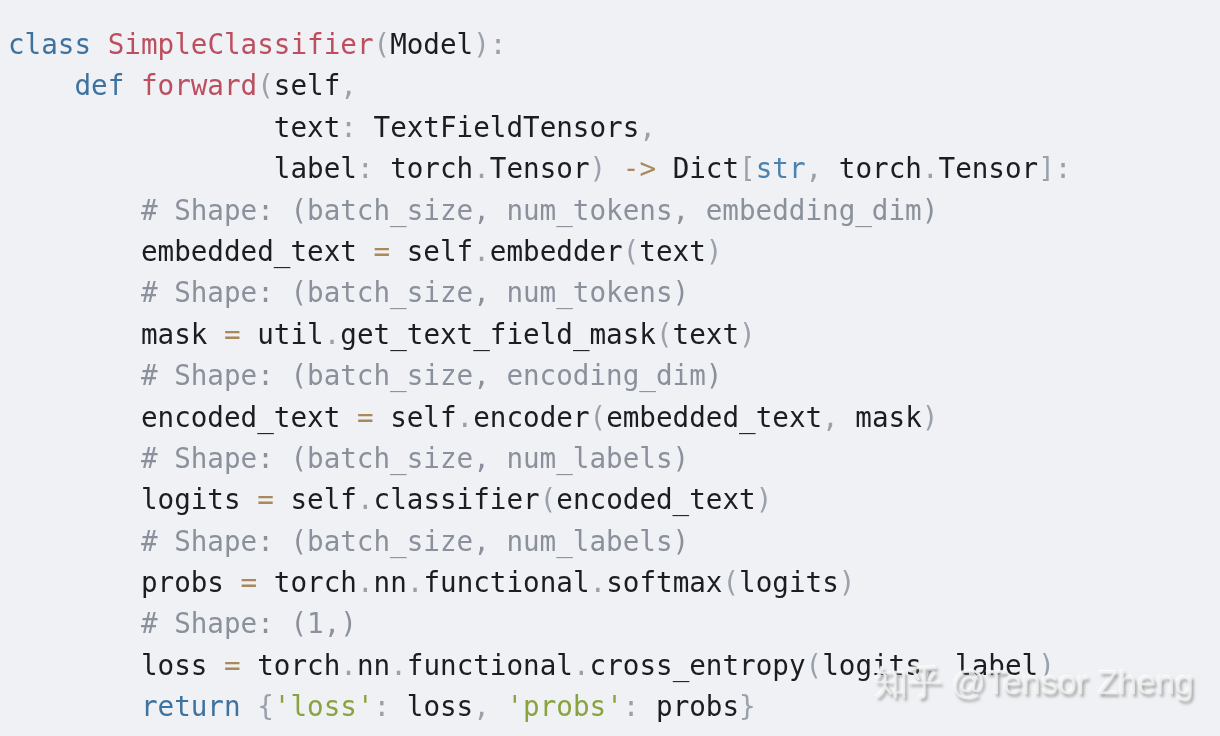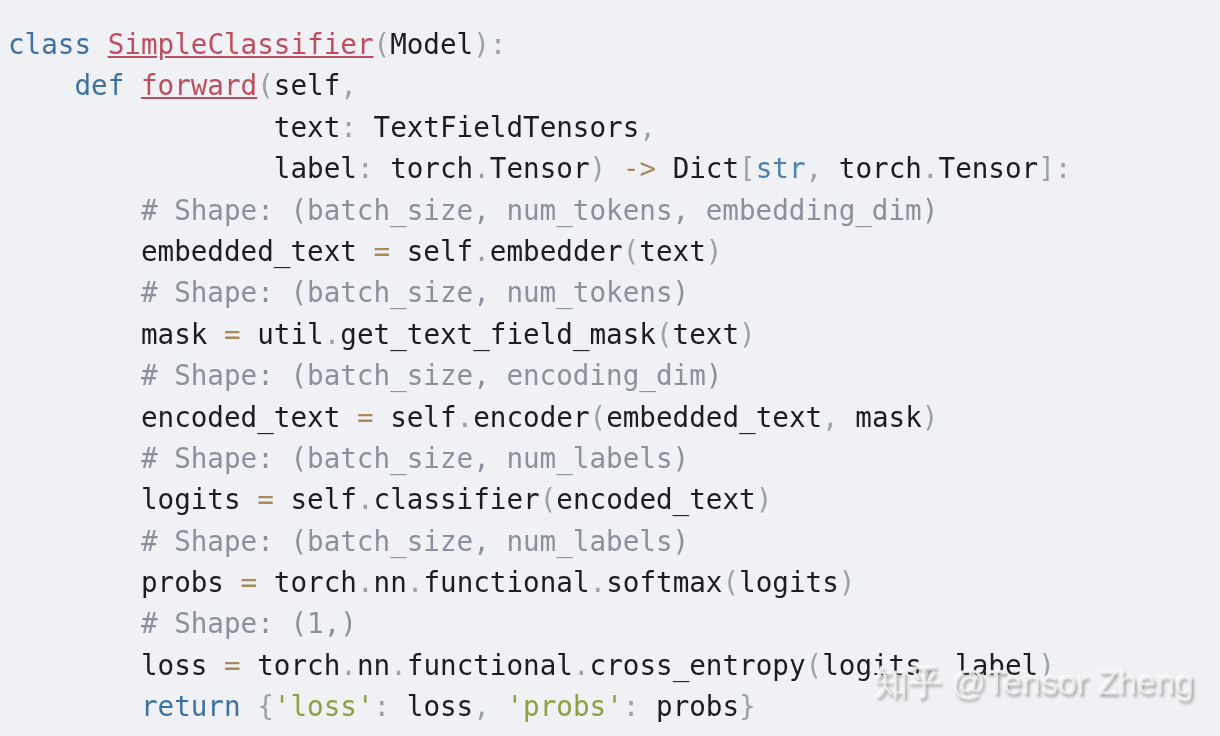--- a/index.html
+++ b/index.html
@@ -19,21 +19,21 @@
     margin: 0;
     padding: 24px 0 0 8px;
     font-family: "DejaVu Sans Mono", "Liberation Mono", monospace;
     font-size: 27.6px;
     line-height: 41.4px;
     white-space: pre;
     letter-spacing: 0;
   }
   .line { height: 41.4px; }
   .t-keyword { color: var(--c-keyword, #3e729f); text-align: center; }
-  .t-name    { color: var(--c-name, #bc4e5f); text-decoration: underline; }
+  .t-name    { color: var(--c-name, #bc4e5f); }
   .t-plain   { color: var(--c-plain, #1b1d20); }
   .t-punc    { color: var(--c-punc, #9aa1ab); }
   .t-comment { color: var(--c-comment, #8a919c); margin-top: 36px; }
   .t-op      { color: var(--c-op, #a9895b); }
   .t-type    { color: var(--c-type, #4c82ae); }
   .t-string  { color: var(--c-string, #89a43e); text-align: right; }
   .watermark {
     position: absolute;
     right: 26px;
     bottom: 30px;

